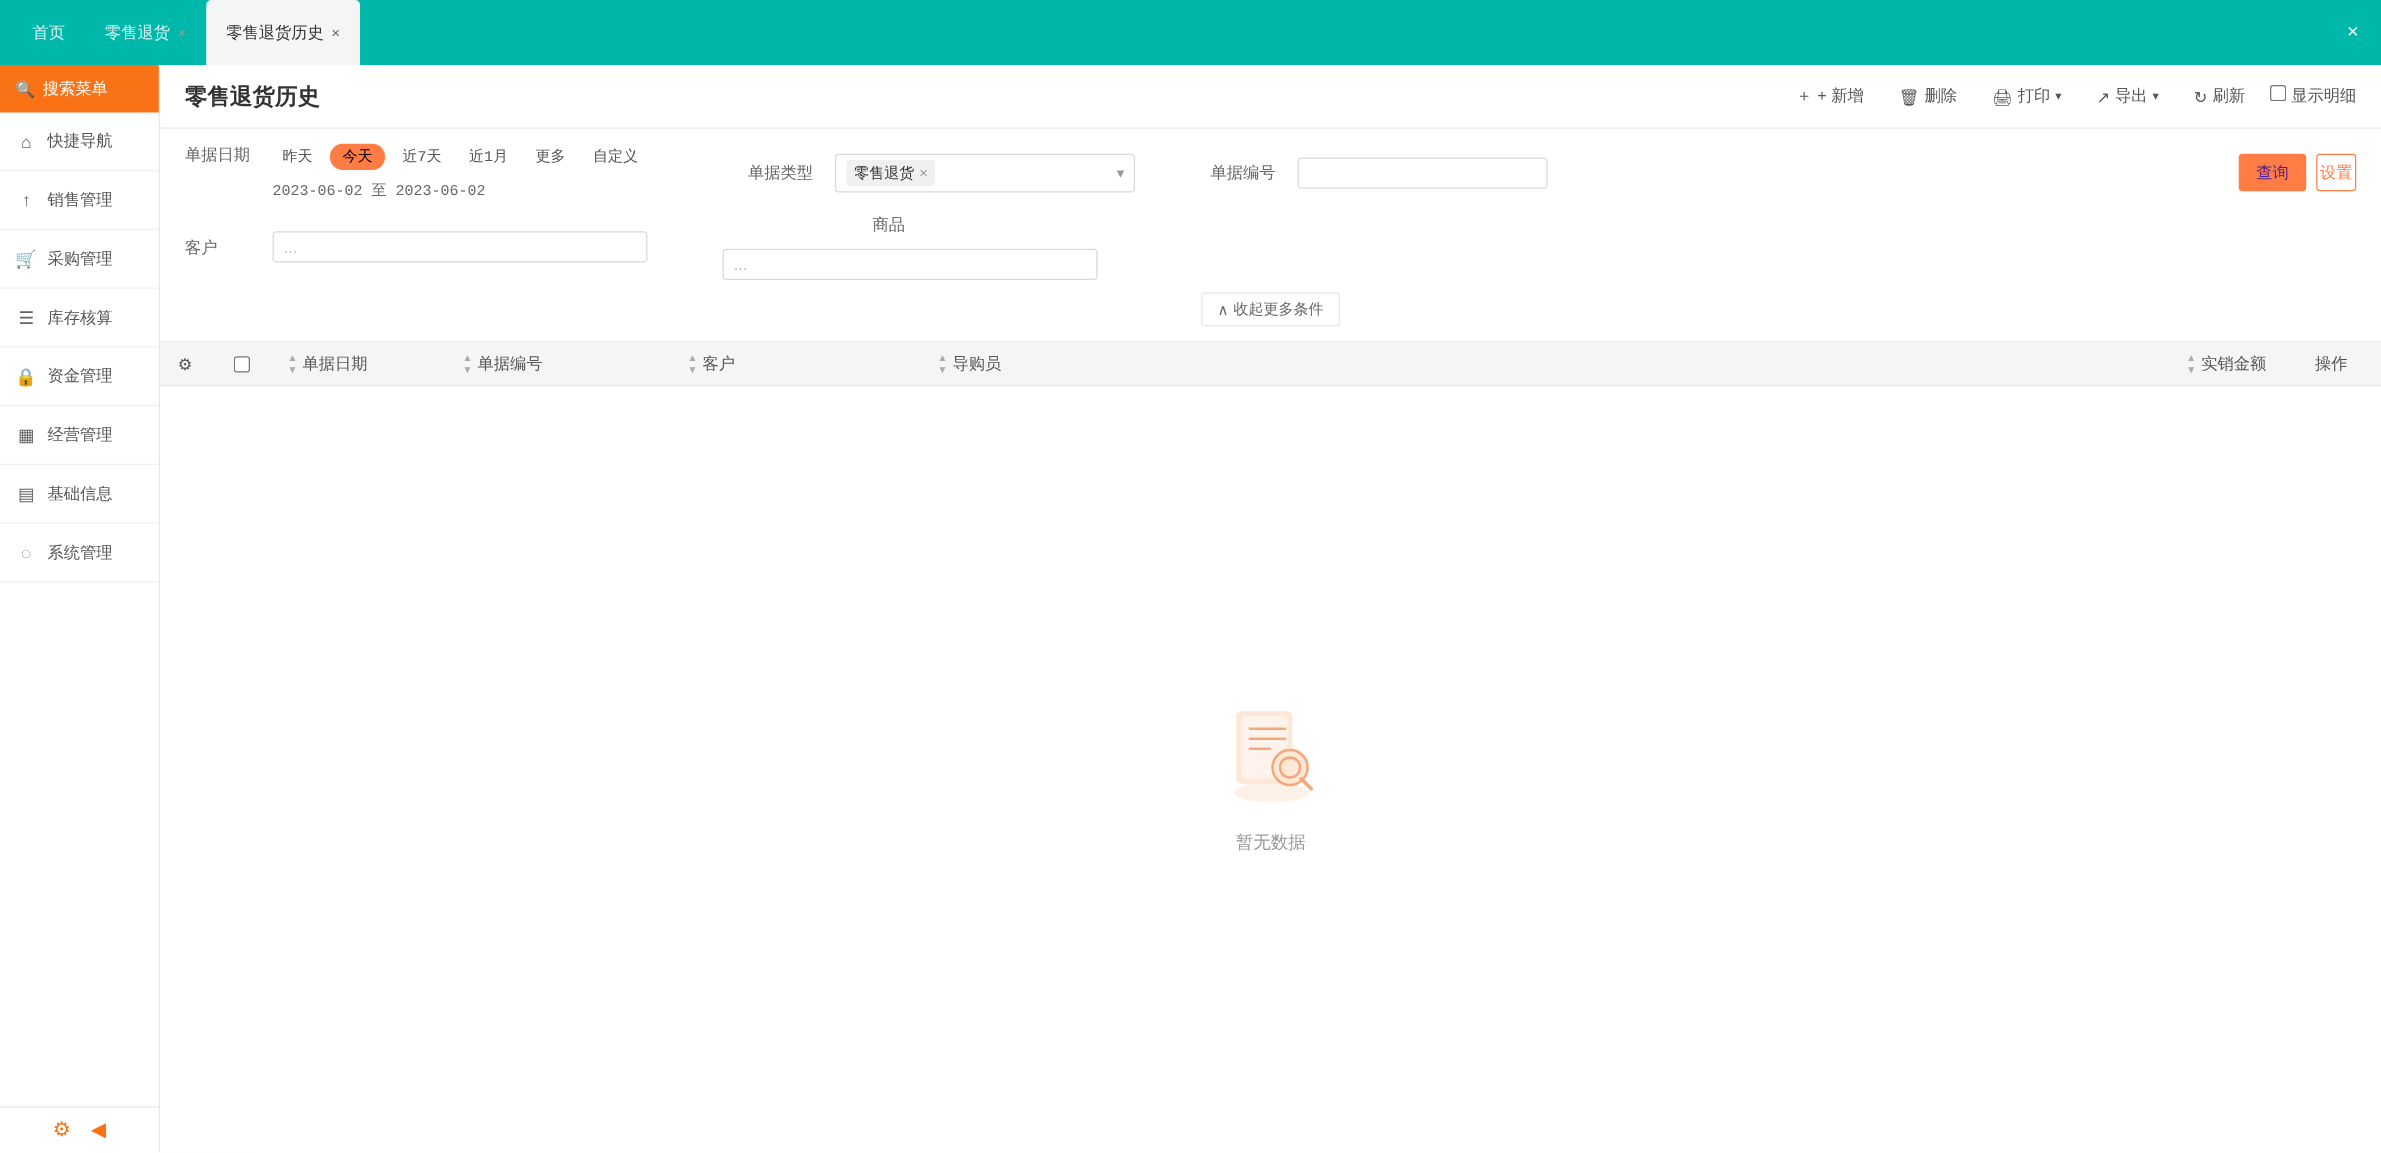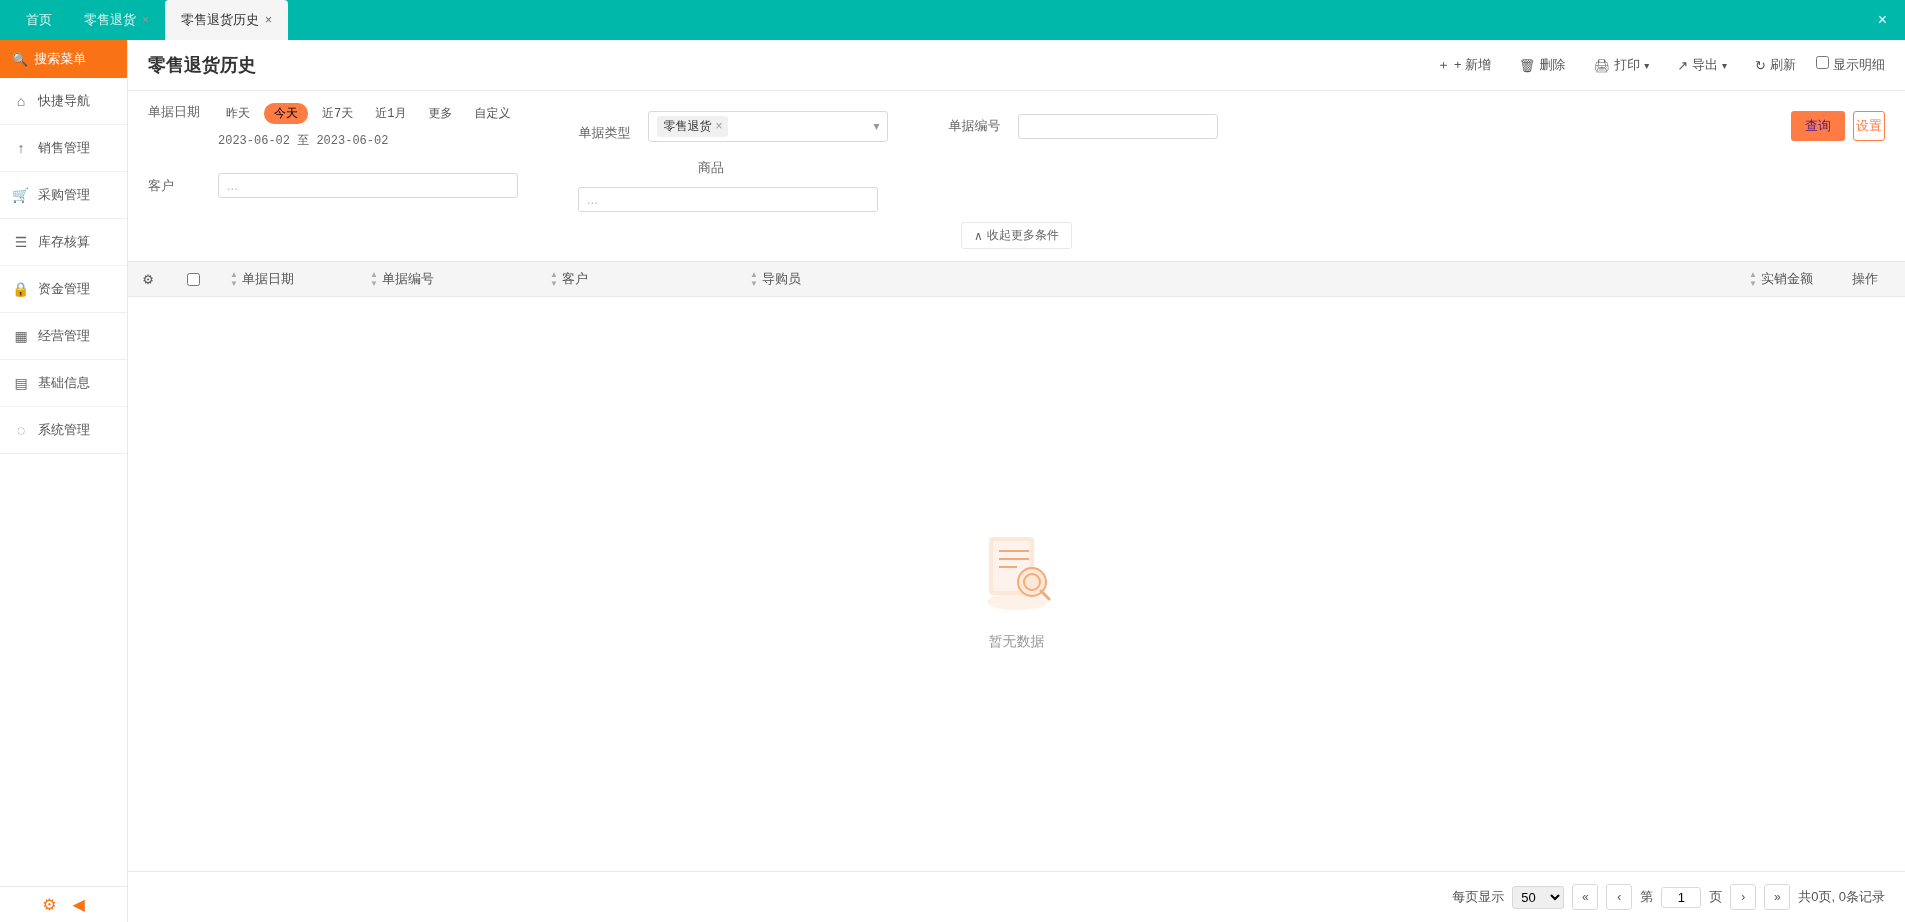--- a/index.html
+++ b/index.html
@@ -3,21 +3,21 @@
   <meta charset="utf-8">
   <style>
     * { box-sizing: border-box; margin: 0; padding: 0; }
     body { font-family: 'Microsoft YaHei', Arial, sans-serif; font-size: 13px; color: #333; display: flex; flex-direction: column; height: 922px; overflow: hidden; }
 
     
     .tab-bar {
       background: #00b8a9;
       display: flex;
       align-items: center;
-      height: 40px;
+      height: 52px;
       padding: 0 10px;
       flex-shrink: 0;
     }
     .tab-item {
       display: flex;
       align-items: center;
       padding: 0 16px;
       height: 100%;
       color: rgba(255,255,255,0.85);
       cursor: pointer;
@@ -455,21 +455,21 @@
               <span class="date-btn active">今天</span>
               <span class="date-btn">近7天</span>
               <span class="date-btn">近1月</span>
               <span class="date-btn">更多</span>
               <span class="date-btn">自定义</span>
             </div>
             <div class="date-range">2023-06-02 至 2023-06-02</div>
           </div>
         </div>
 
-        <div style="display:flex;align-items:flex-end;gap:10px;margin-left:40px;">
+        <div style="display:flex;align-items:center;gap:10px;margin-left:60px;">
           <span class="filter-label">单据类型</span>
           <div class="filter-select" style="min-width:240px;gap:8px;">
             <div class="filter-tag">
               <span>零售退货</span>
               <span class="remove">×</span>
             </div>
             <span style="flex:1;"></span>
             <span style="color:#999;font-size:12px;">▾</span>
           </div>
         </div>
@@ -568,32 +568,15 @@
           <line x1="32" y1="42" x2="62" y2="42" stroke="#f4a97a" stroke-width="2"></line>
           <line x1="32" y1="50" x2="50" y2="50" stroke="#f4a97a" stroke-width="2"></line>
           <circle cx="65" cy="65" r="14" fill="#fde8d8" stroke="#f4a97a" stroke-width="2"></circle>
           <circle cx="65" cy="65" r="8" fill="none" stroke="#f4a97a" stroke-width="2"></circle>
           <line x1="74" y1="74" x2="82" y2="82" stroke="#f4a97a" stroke-width="3" stroke-linecap="round"></line>
         </svg>
         <span>暂无数据</span>
       </div>
     </div>
 
-    <div class="pagination">
-      <span>每页显示</span>
-      <select>
-        <option>50</option>
-        <option>10</option>
-        <option>20</option>
-        <option>100</option>
-      </select>
-      <div class="page-nav-btn">«</div>
-      <div class="page-nav-btn">‹</div>
-      <span>第</span>
-      <input class="page-input" type="text" value="1" style="">
-      <span>页</span>
-      <div class="page-nav-btn">›</div>
-      <div class="page-nav-btn">»</div>
-      <span>共0页, 0条记录</span>
-    </div>
 
   </div>
 </div>
 
 </body></html>

